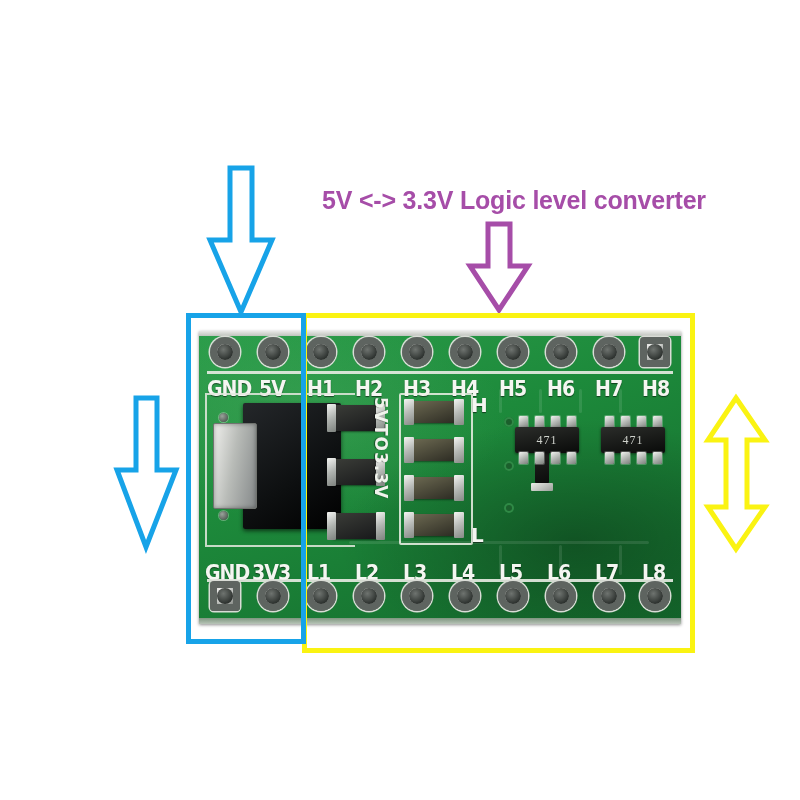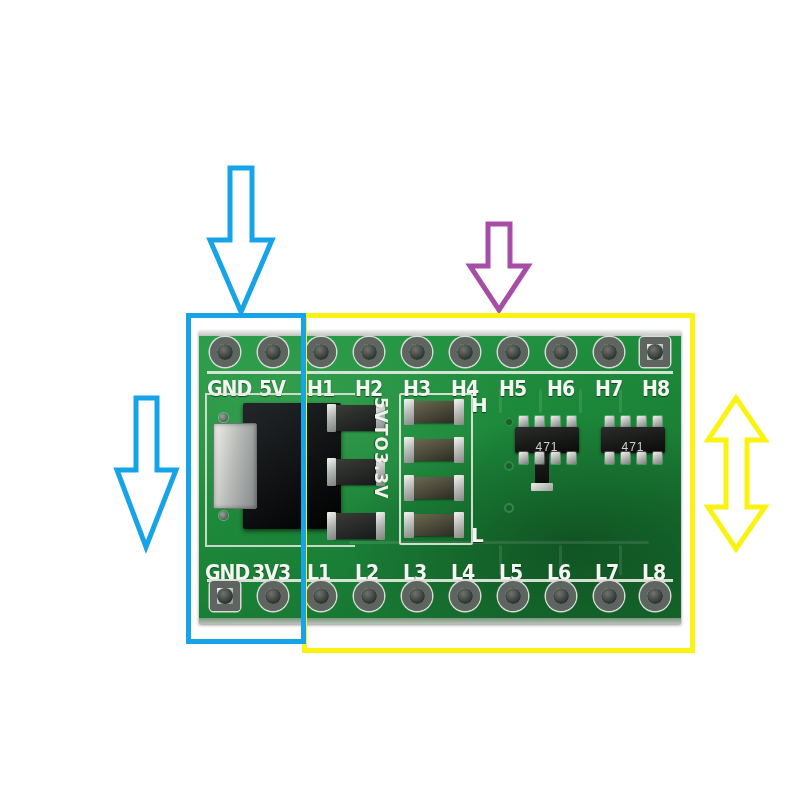--- a/index.html
+++ b/index.html
@@ -103,38 +103,39 @@
   .mos .term{position:absolute;top:-2px;height:calc(100% + 4px);width:10px;
        background:linear-gradient(150deg,#f4f5f2,#b7bab6 50%,#868a86 100%);border-radius:1px;}
   .mos .term.l{left:-7px;} .mos .term.r{right:-7px;}
   #mos-silk{position:absolute;left:200px;top:62px;width:70px;height:148px;
        border:2px solid #eef1e8;opacity:.85;border-radius:2px;}
 
   
   .rnet{position:absolute;width:64px;height:26px;
        background:linear-gradient(170deg,#2b2d2a,#090a09);border-radius:2px;
        box-shadow:0 1px 3px rgba(0,0,0,.55);}
-  .rnet .lbl{position:absolute;left:0;top:13px;width:100%;text-align:center;
-       color:#cfd2cc;font-size:12px;font-family:Liberation Sans, sans-serif;letter-spacing:1px;}
+  .rnet .lbl{position:absolute;left:0;top:6px;width:100%;text-align:center;
+       color:#cfd2cc;font-size:12px;font-family:Liberation Serif, serif;letter-spacing:1px;}
   .rpin{position:absolute;width:9px;height:12px;
        background:linear-gradient(150deg,#f2f3f0,#aeb2ae 55%,#7c807c 100%);border-radius:1px;
        box-shadow:0 0 0 1px rgba(255,255,255,.25);}
 
   
   .trace{position:absolute;background:rgba(255,255,255,.10);border-radius:2px;}
 
   
   .tiny{position:absolute;background:linear-gradient(160deg,#35382f,#101210);border-radius:1px;}
 </style>
 </head>
 <body>
 
 <div id="stage">
 
 
+  <div class="anno-title" id="title-purple">5V &lt;-&gt; 3.3V Logic level converter</div>
 
   <div class="arrow" style="left:206px;top:166px;">
     <svg width="70" height="150" viewBox="0 0 70 150">
       <polygon points="24,2 46,2 46,74 66,74 35,146 4,74 24,74" fill="none" stroke="#17A3E8" stroke-width="5" stroke-linejoin="miter"></polygon>
     </svg>
   </div>
 
   <div class="arrow" style="left:465px;top:222px;">
     <svg width="68" height="92" viewBox="0 0 68 92">
       <polygon points="23,2 45,2 45,44 63,44 34,88 5,44 23,44" fill="none" stroke="#A64DA8" stroke-width="5" stroke-linejoin="miter"></polygon>

